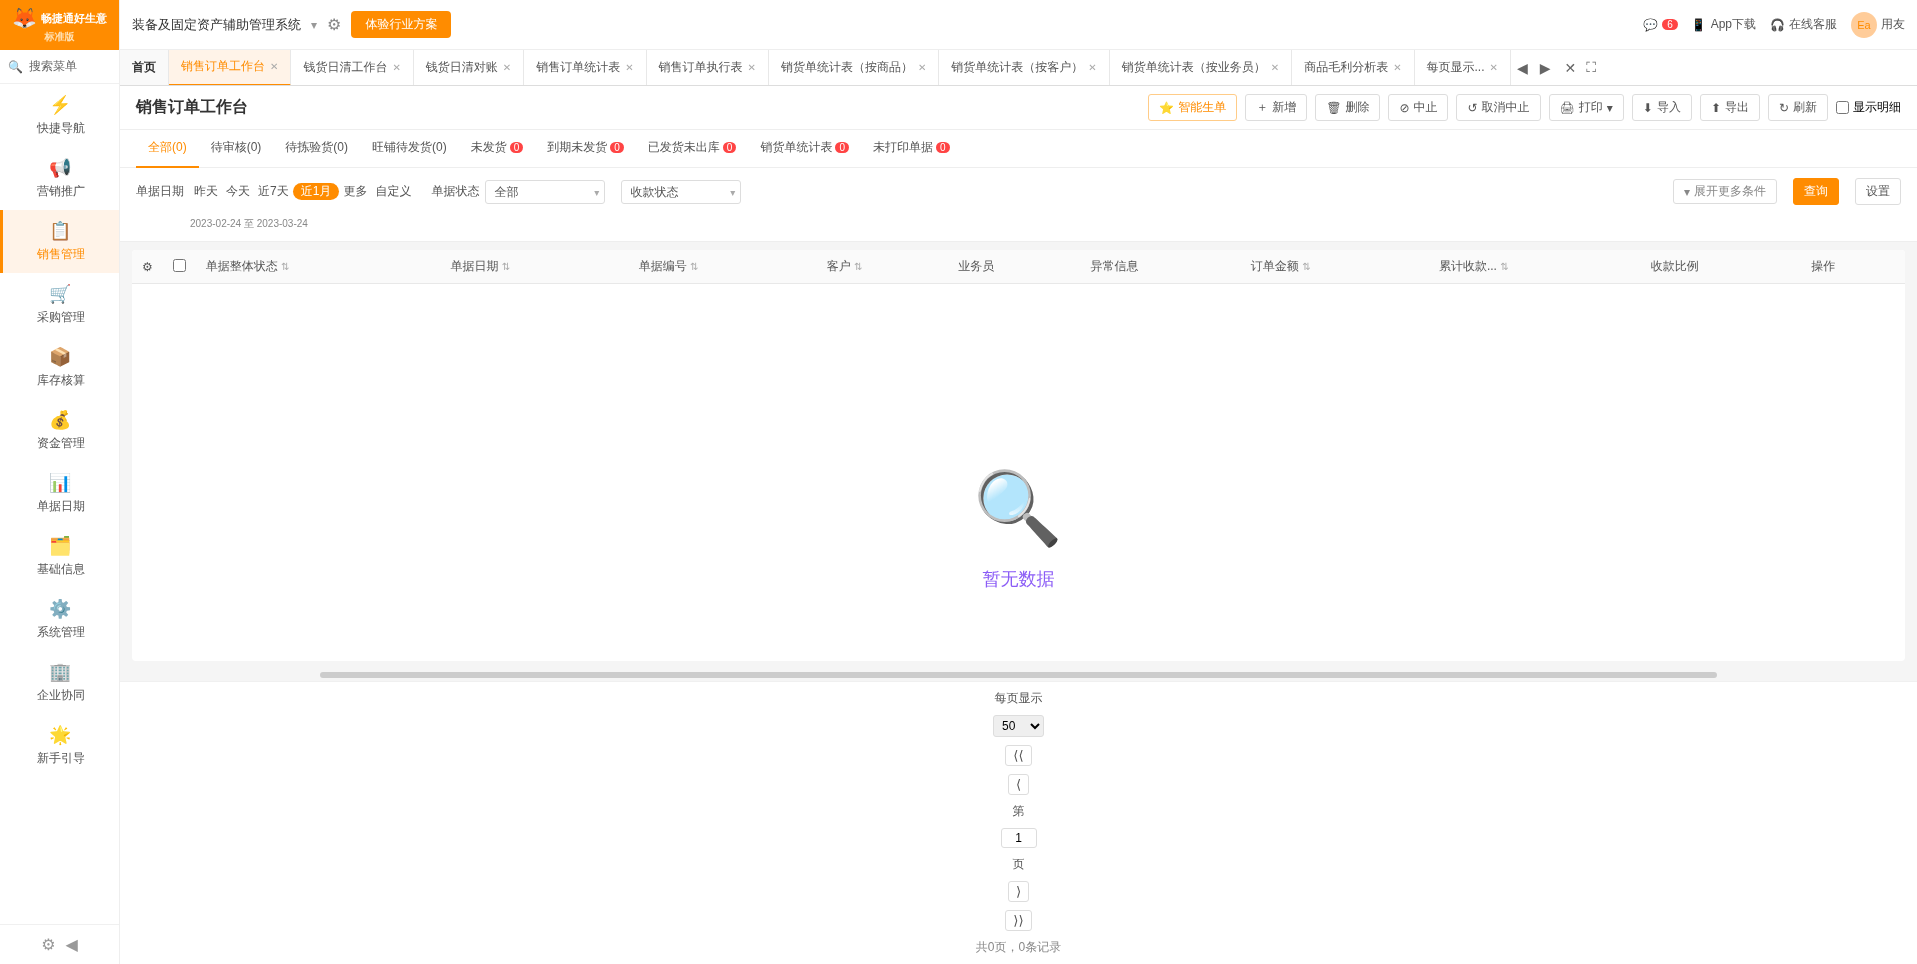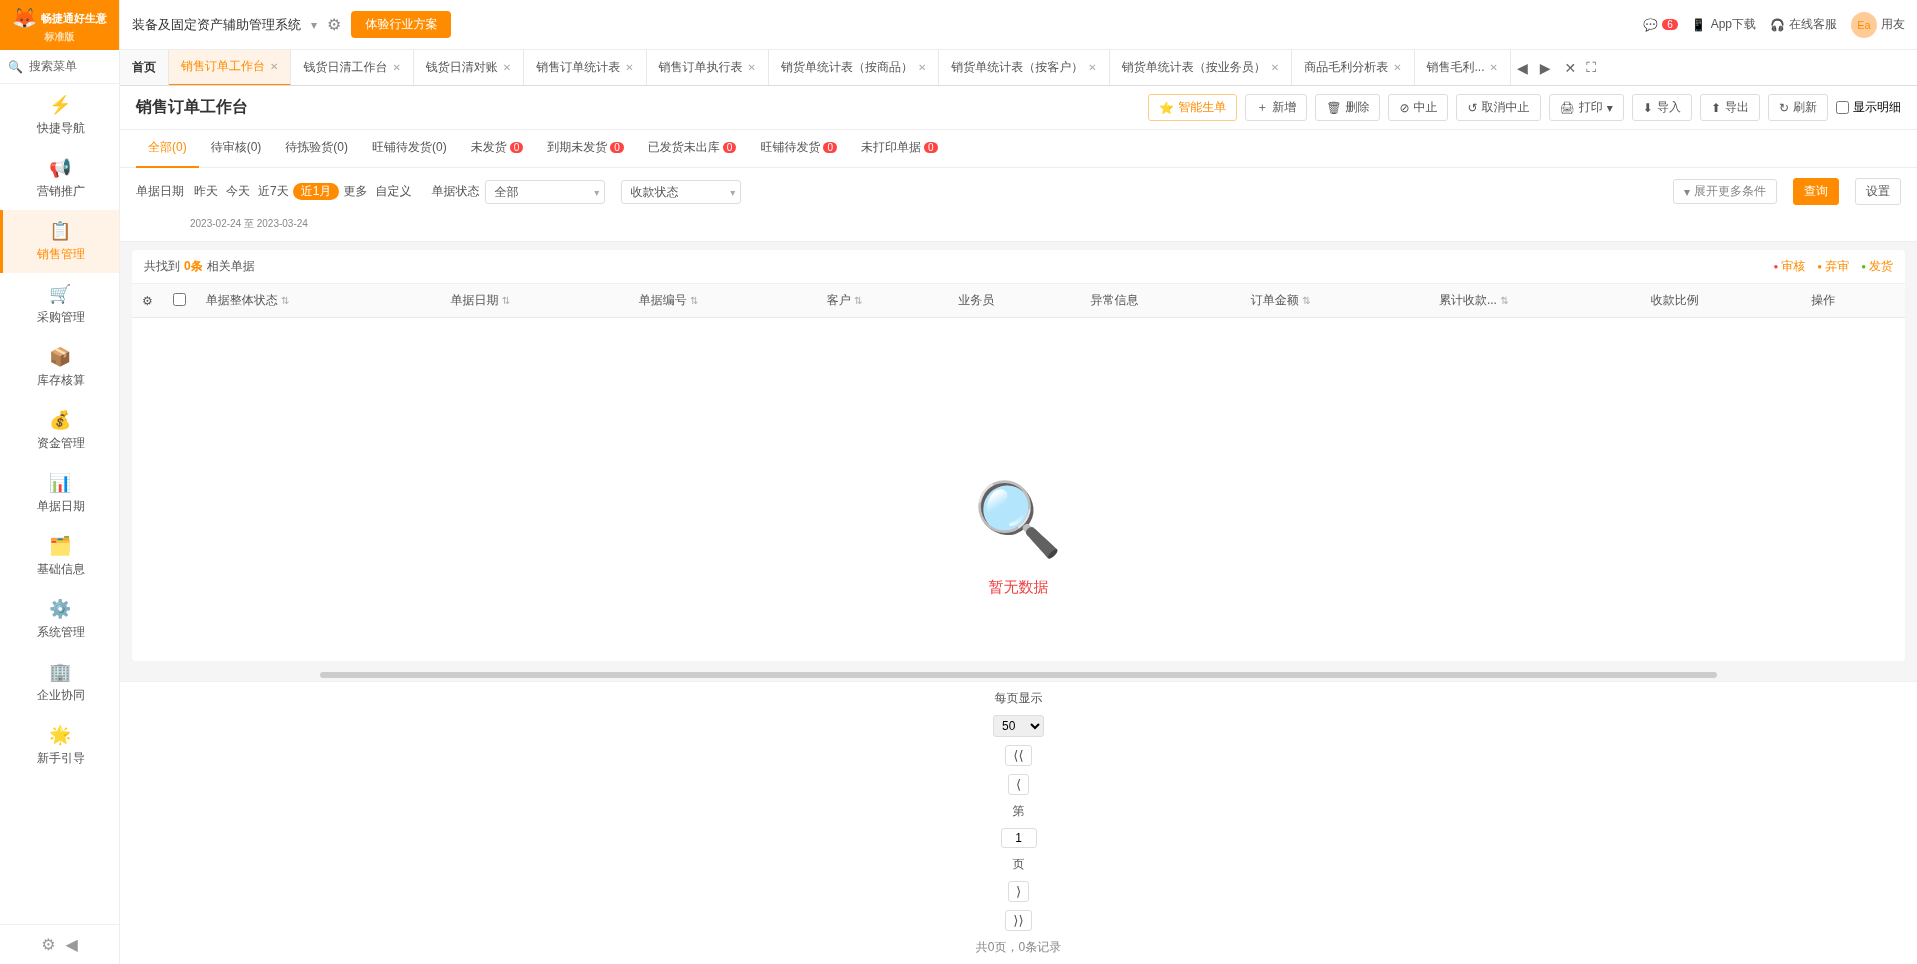--- a/index.html
+++ b/index.html
@@ -230,21 +230,21 @@
     </div>
     <div class="tab">
       <span>销货单统计表（按业务员）</span>
       <span class="close-icon">✕</span>
     </div>
     <div class="tab">
       <span>商品毛利分析表</span>
       <span class="close-icon">✕</span>
     </div>
     <div class="tab">
-      <span>销售毛利...</span>
+      <span>每页显示...</span>
       <span class="close-icon">✕</span>
     </div>
     <div class="tabs-arrow">◀</div>
     <div class="tabs-arrow">▶</div>
     <div class="tabs-actions">
       <span title="关闭">✕</span>
       <span title="全屏">⛶</span>
     </div>
   </div>
 
@@ -316,21 +316,21 @@
       </div>
       <div class="sub-tab">
         <span>到期未发货</span>
         <span class="badge-red">0</span>
       </div>
       <div class="sub-tab">
         <span>已发货未出库</span>
         <span class="badge-red">0</span>
       </div>
       <div class="sub-tab">
-        <span>旺铺待发货</span>
+        <span>销货单统计表</span>
         <span class="badge-red">0</span>
       </div>
       <div class="sub-tab">
         <span>未打印单据</span>
         <span class="badge-red">0</span>
       </div>
     </div>
 
     <div class="filter-area">
       <div class="filter-row">
@@ -365,32 +365,20 @@
           <span>▾</span>
           <span>展开更多条件</span>
         </div>
         <button class="btn btn-primary">查询</button>
         <button class="btn">设置</button>
       </div>
       <div style="font-size:10px;color:#888;margin-top:12px;padding-left:54px;">2023-02-24 至 2023-03-24</div>
     </div>
 
     <div class="table-area">
-      <div class="table-summary">
-        <div class="table-summary-left">
-          <span>共找到</span>
-          <span class="count-highlight">0条</span>
-          <span>相关单据</span>
-        </div>
-        <div class="table-summary-right">
-          <span class="action-link red">审核</span>
-          <span class="action-link orange">弃审</span>
-          <span class="action-link green">发货</span>
-        </div>
-      </div>
 
       <div style="overflow-x:auto;flex:1;">
         <table class="data-table">
           <thead>
             <tr>
               <th style="width:30px;">⚙</th>
               <th style="width:30px;"><input type="checkbox" style=""></th>
               <th class="sortable">
                 <span>单据整体状态</span>
                 <span class="th-sort">⇅</span>
@@ -431,21 +419,21 @@
           </thead>
           <tbody>
           </tbody>
         </table>
       </div>
 
       <div class="empty-state">
         <div style="font-size:72px;">
           🔍
         </div>
-        <div style="font-size:15px;color:#ef4444;">暂无数据</div>
+        <div style="font-size:18px;color:#8b5cf6;">暂无数据</div>
       </div>
     </div>
 
     <div class="table-scroll-bar">
       <div class="scroll-thumb"></div>
     </div>
 
     <div class="pagination">
       <span>每页显示</span>
       <select class="page-size-select">

